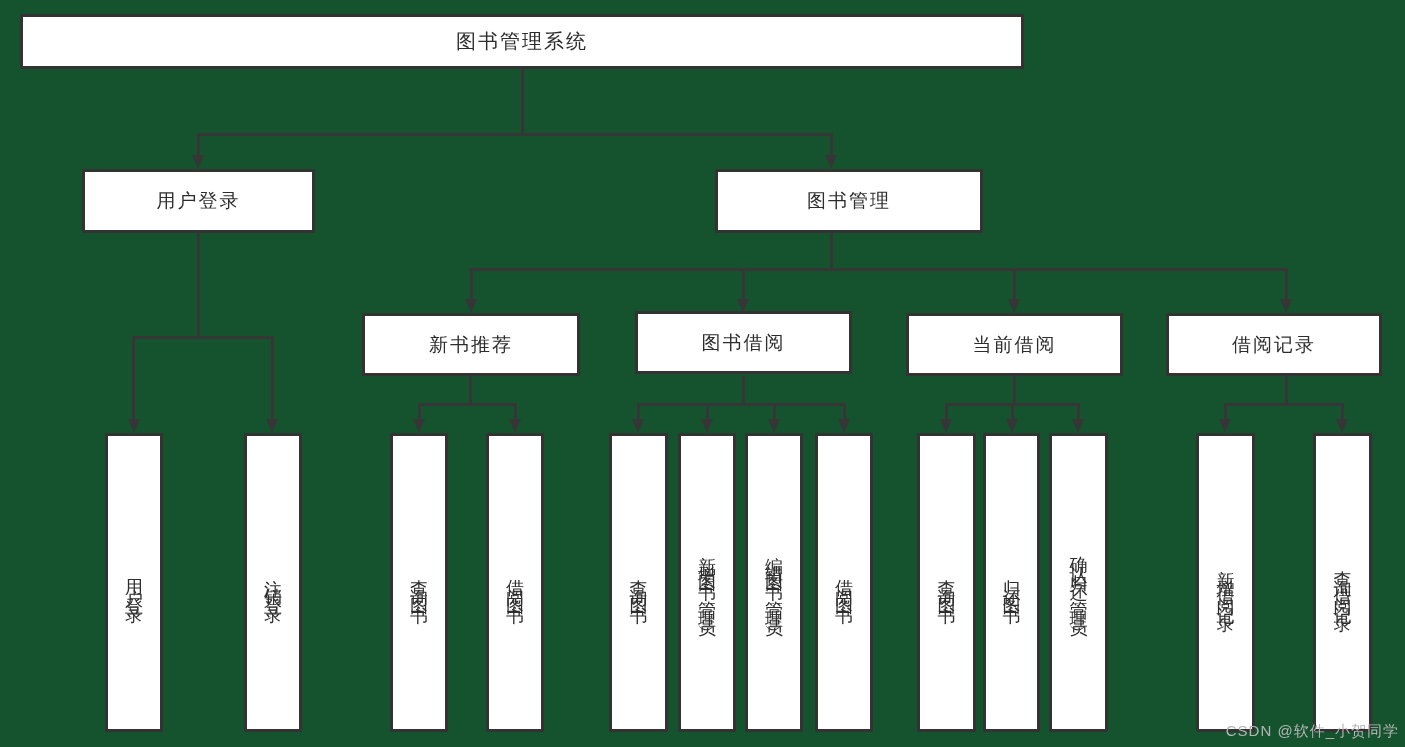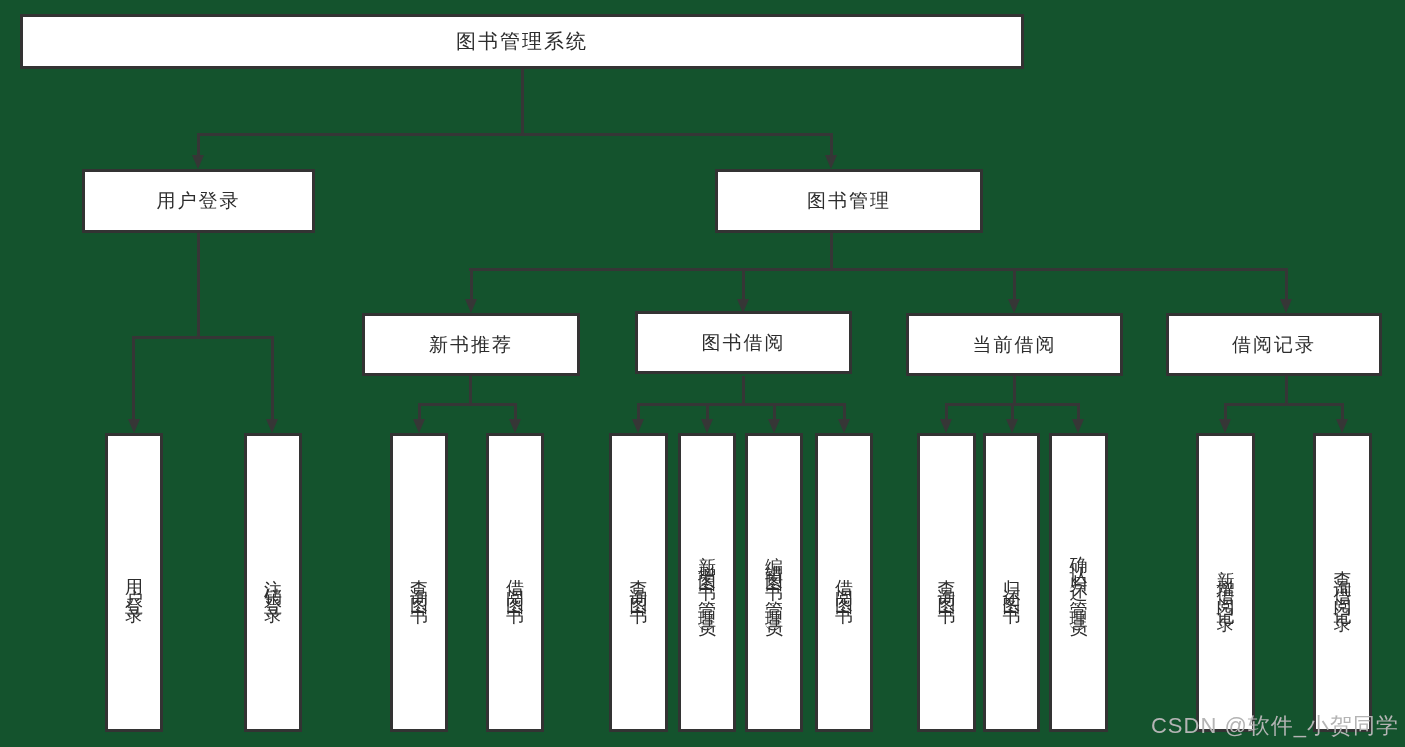--- a/index.html
+++ b/index.html
@@ -40,21 +40,21 @@
     width: 0; height: 0;
     border-left: 6px solid transparent;
     border-right: 6px solid transparent;
     border-top: 14px solid #363636;
   }
   .watermark {
     position: absolute;
     right: 6px;
     bottom: 6px;
     color: #b4b4b4;
-    font-size: 22px;
+    font-size: 15px;
     letter-spacing: 1px;
   }
 </style>
 </head>
 <body>
 
 <div id="canvas">
 
   <div class="box root-box" style="left:20px; top:14px; width:1004px; height:55px;">图书管理系统</div>
 

